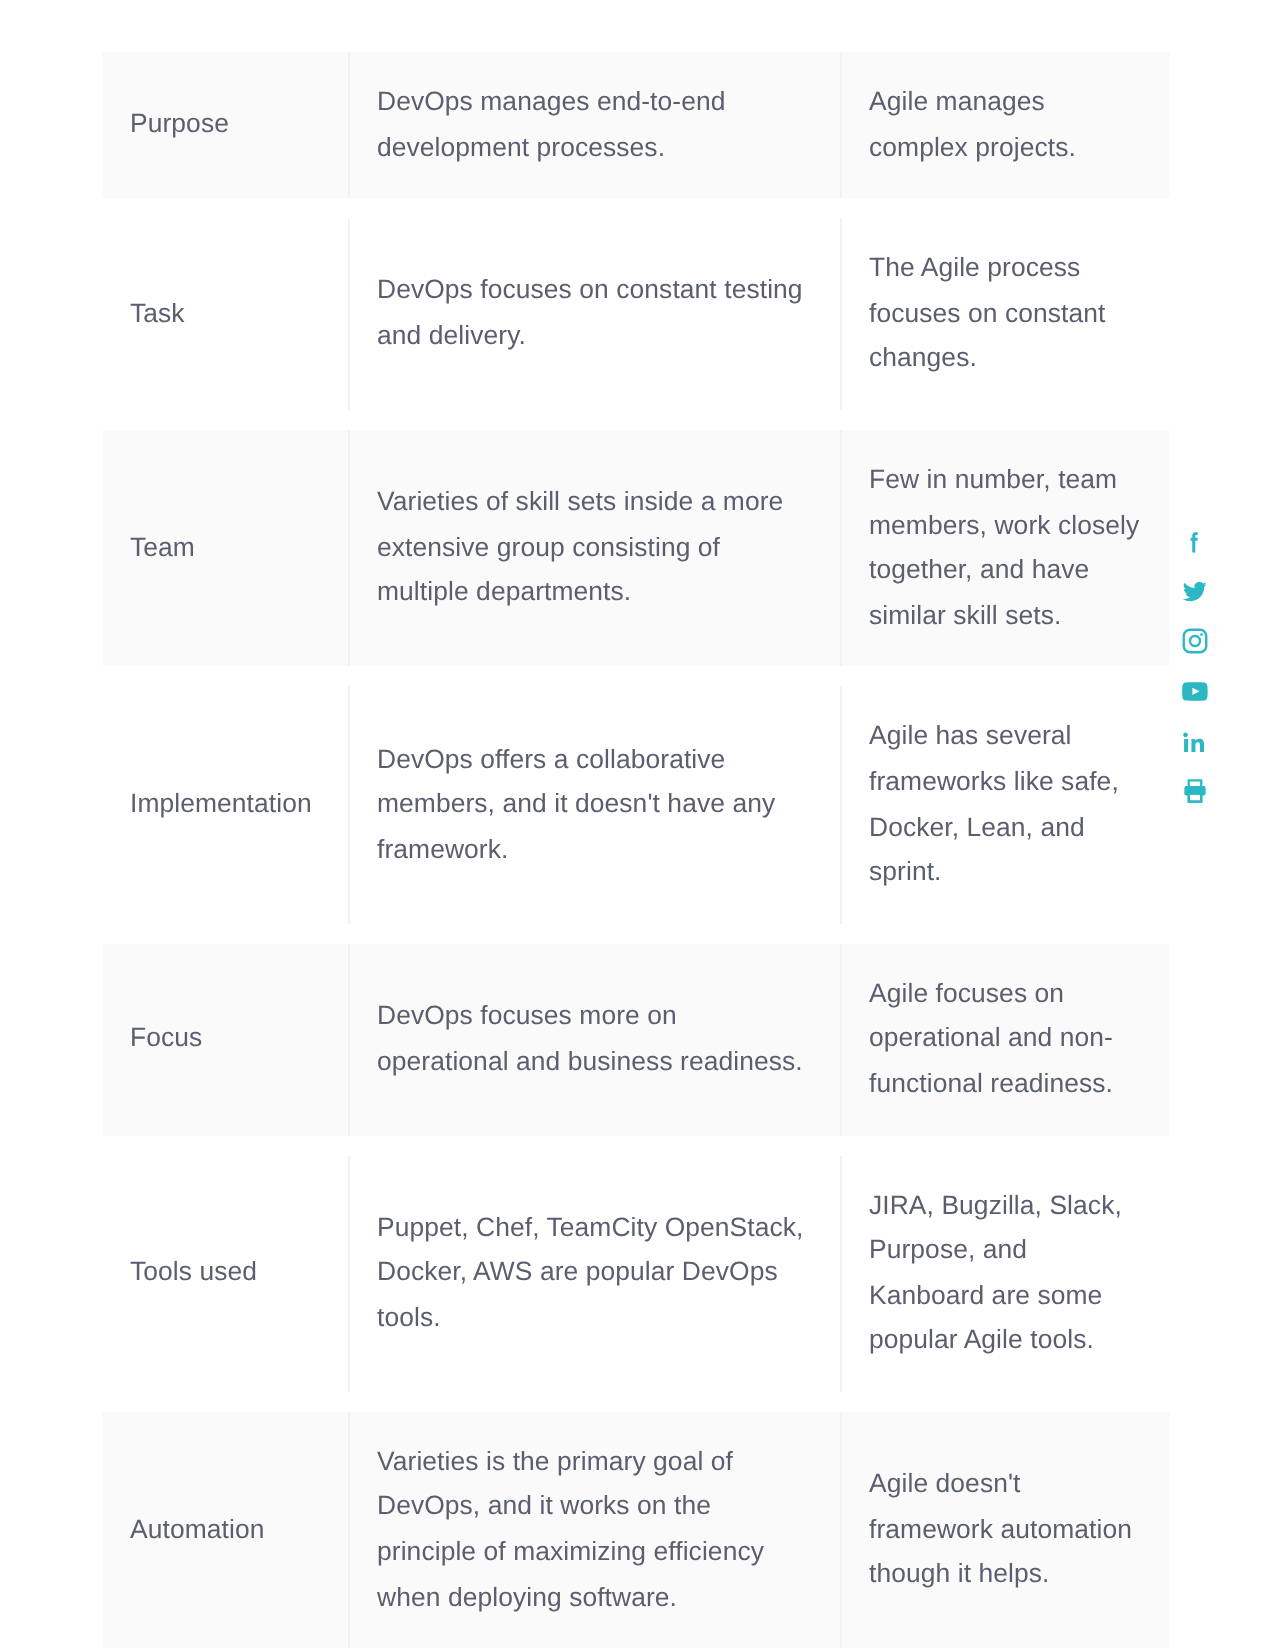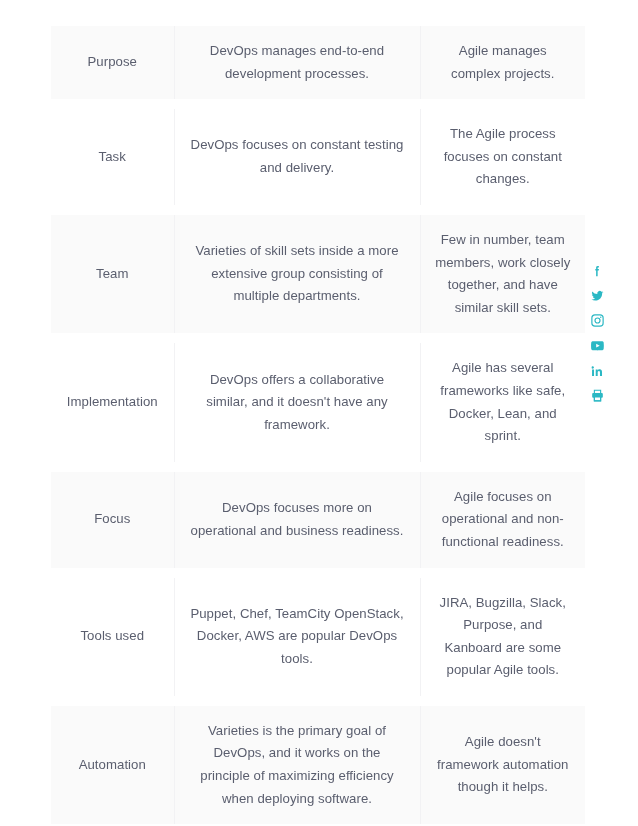--- a/index.html
+++ b/index.html
@@ -12,21 +12,20 @@
     background: #ffffff;
     font-family: "Liberation Sans", "DejaVu Sans", sans-serif;
     overflow: hidden;
   }
 
   #page {
     position: relative;
     width: 638px;
     height: 826px;
     background: #ffffff;
-    text-align: center;
   }
 
   
   .table-wrap {
     position: absolute;
     left: 51px;
     top: 26px;
     width: 534px;
   }
 
@@ -130,21 +129,21 @@
           <td>Few in number, team members, work closely together, and have similar skill sets.</td>
         </tr>
         <tr class="gap">
             <td></td>
             <td></td>
             <td></td>
           </tr>
 
         <tr class="plain">
           <td class="label">Implementation</td>
-          <td>DevOps offers a collaborative similar, and it doesn't have any framework.</td>
+          <td>DevOps offers a collaborative members, and it doesn't have any framework.</td>
           <td>Agile has several frameworks like safe, Docker, Lean, and sprint.</td>
         </tr>
         <tr class="gap">
             <td></td>
             <td></td>
             <td></td>
           </tr>
 
         <tr class="shaded">
           <td class="label">Focus</td>

